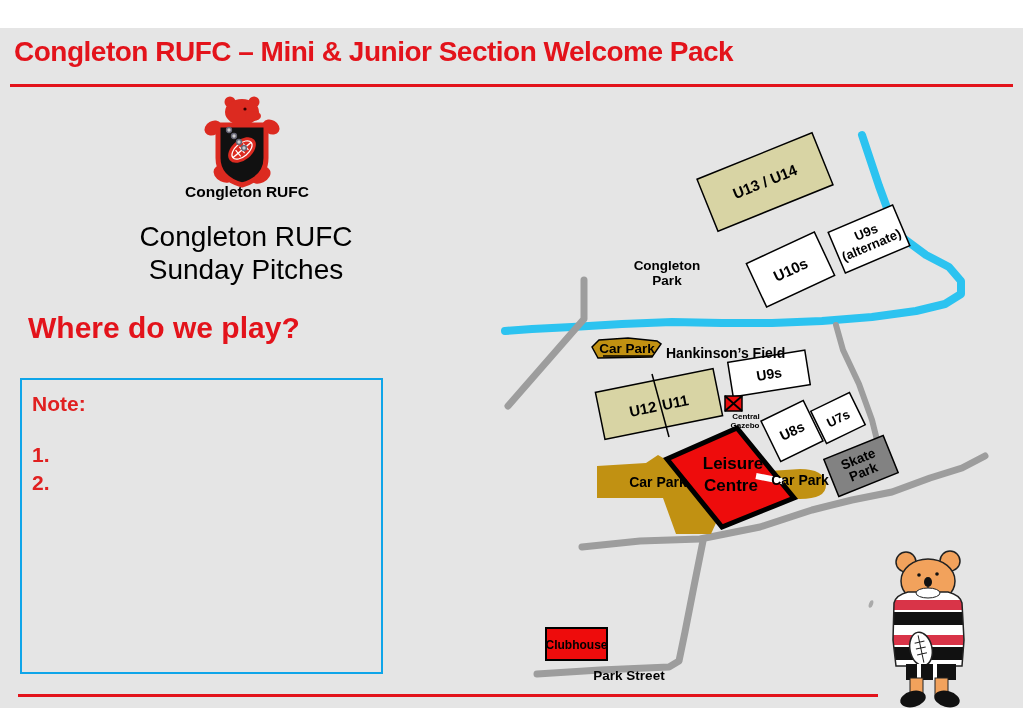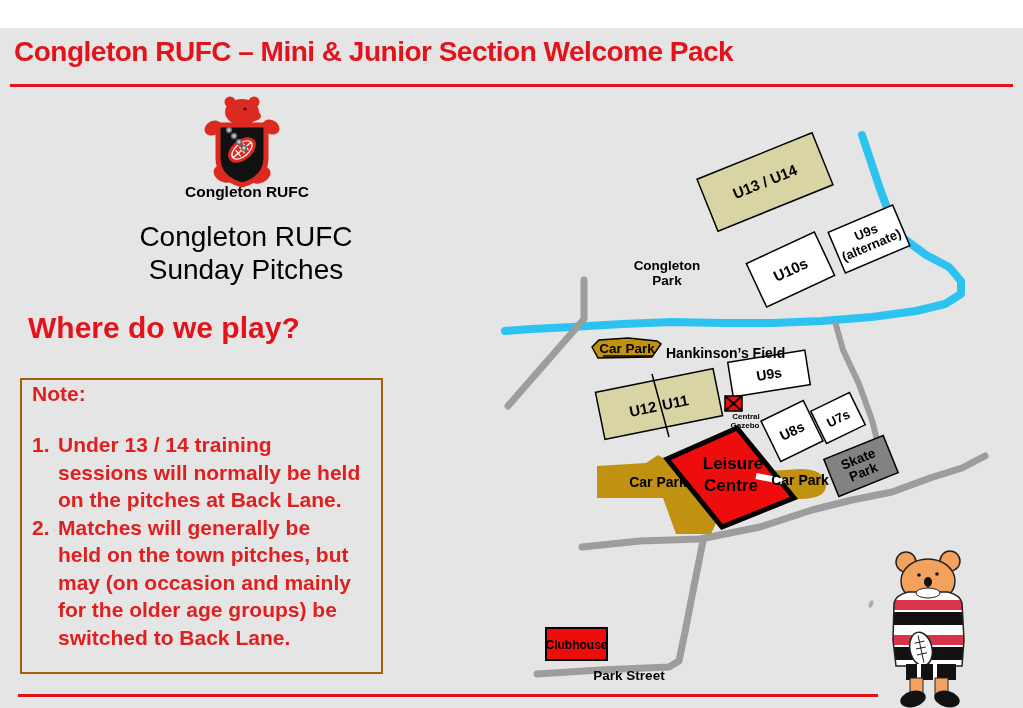--- a/index.html
+++ b/index.html
@@ -5,22 +5,22 @@
   html,body{margin:0;padding:0;background:#fff;}
   #slide{position:relative;width:1023px;height:700px;background:#e5e5e5;overflow:hidden;
          font-family:"Liberation Sans",sans-serif;margin-top:28px;}
   #mapsvg{position:absolute;left:0;top:0;z-index:1;}
   .txt{position:absolute;z-index:2;}
   .title{left:14px;top:8px;font-size:28px;font-weight:bold;letter-spacing:-0.5px;white-space:nowrap;}
   .title-rule{position:absolute;left:10px;top:56px;width:1003px;height:3px;z-index:2;}
   .heading{left:126px;top:192px;width:240px;text-align:center;font-size:28px;line-height:33px;
            color:#000;white-space:pre-line;}
   .question{left:28px;top:283px;font-size:30px;font-weight:bold;}
-  .note-box{left:20px;top:350px;width:363px;height:296px;border:2px solid #a16207;box-sizing:border-box;
-            padding:2px 8px 0 10px;}
+  .note-box{left:20px;top:350px;width:363px;height:296px;border:2px solid #0ea5e9;box-sizing:border-box;
+            padding:12px 8px 0 10px;}
   .note-title{font-size:21px;font-weight:bold;margin-bottom:25px;}
   .note-item{display:flex;font-size:21px;line-height:27.5px;font-weight:bold;}
   .note-item .num{width:26px;flex:none;}
   .note-item .itext{white-space:pre-line;}
   .bottom-rule{position:absolute;left:18px;top:666px;width:860px;height:3px;z-index:2;}
   .bottom-dash{position:absolute;left:1002px;top:698px;width:16px;height:4px;z-index:2;}
   
   text{font-family:"Liberation Sans",sans-serif;fill:#000;}
   .mlabel{font-size:13.5px;font-weight:bold;}
   .plabel{font-size:15px;font-weight:bold;}
@@ -41,31 +41,23 @@
   <div class="title-rule" style="background: rgb(227, 19, 27);"></div>
 
   <div class="txt heading">Congleton RUFC
 Sunday Pitches</div>
   <div class="txt question" style="color: rgb(227, 19, 27);">Where do we play?</div>
 
   <div class="txt note-box">
     <div class="note-title" style="color: rgb(224, 32, 32);">Note:</div>
     <div class="note-item" style="color: rgb(224, 32, 32);">
       <span class="num">1.</span>
-      <div class="itext">Under 13 / 14 training
-sessions will normally be held
-on the pitches at Back Lane.</div>
     </div>
     <div class="note-item" style="color: rgb(224, 32, 32);">
       <span class="num">2.</span>
-      <div class="itext">Matches will generally be
-held on the town pitches, but
-may (on occasion and mainly
-for the older age groups) be
-switched to Back Lane.</div>
     </div>
   </div>
 
   <div class="bottom-rule" style="background: rgb(227, 19, 27);"></div>
   <div class="bottom-dash" style="background: rgb(227, 19, 27);"></div>
 
   <svg id="mapsvg" width="1023" height="708" viewBox="0 0 1023 708">
 
     <g>
       <ellipse cx="213" cy="100" rx="9" ry="7" transform="rotate(-30 213 100)" fill="#dc2a20"></ellipse>

